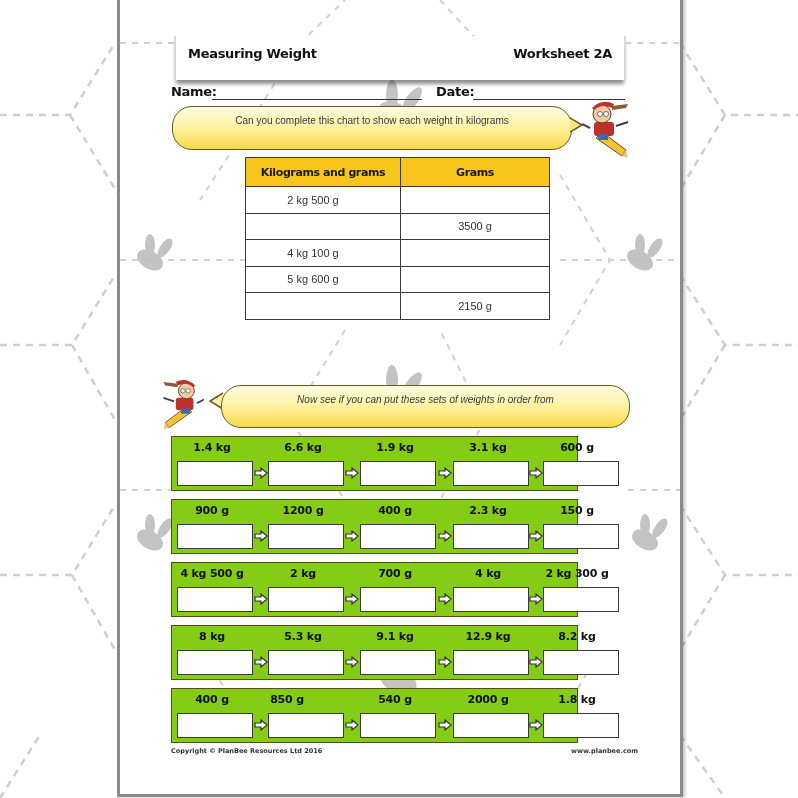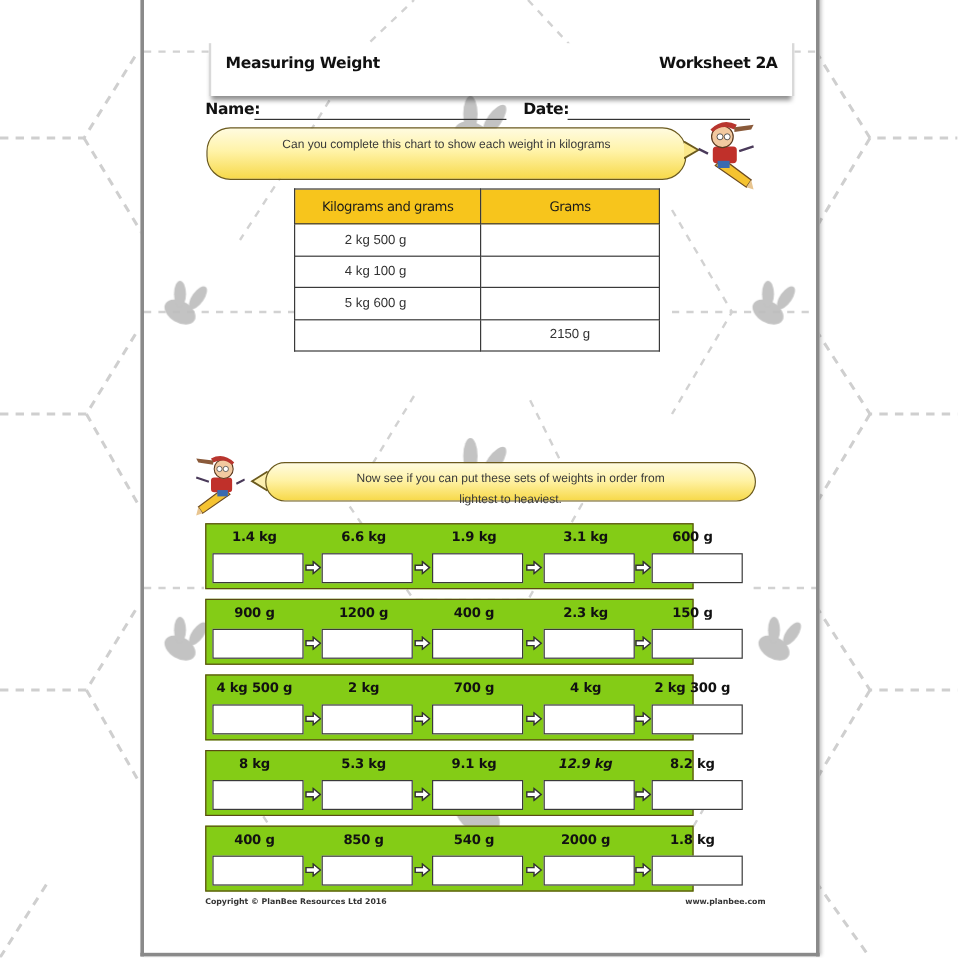--- a/index.html
+++ b/index.html
@@ -17,21 +17,20 @@
     z-index:1;
   }
   .overlay { position:absolute; inset:0; z-index:2; pointer-events:none; }
   .content { position:absolute; inset:0; z-index:3; }
 
   .header-bar {
     position:absolute; left:174px; top:36px; width:448px; height:44px;
     background:#ffffff;
     border-left:2px solid #d9d9d9; border-right:2px solid #d9d9d9;
     box-shadow: 0 6px 4px -2px rgba(0,0,0,0.45);
-    padding-left: 36px;
   }
   .hdr-title, .hdr-sheet {
     position:absolute; top:10px; font-family:"DejaVu Sans", sans-serif;
     font-weight:bold; font-size:13px; color:#111; letter-spacing:-0.3px;
   }
   .hdr-title { left:12px; }
   .hdr-sheet { right:12px; }
 
   .field-label {
     position:absolute; font-family:"DejaVu Sans", sans-serif; font-weight:bold;
@@ -45,21 +44,21 @@
     color:#3a3a3a; font-size:10px; text-align:center; line-height:17px;
     box-sizing:border-box;
   }
 
   table.conv {
     position:absolute; left:245px; top:157px; width:305px;
     border-collapse:collapse; font-size:11px; color:#333;
   }
   table.conv th {
     background:#f7c51c; height:26px; font-family:"DejaVu Sans", sans-serif;
-    font-size:11px; font-weight:normal; color:#1a1a1a; letter-spacing:-0.4px;
+    font-size:11px; font-weight:bold; color:#1a1a1a; letter-spacing:-0.4px;
     border:1.5px solid #3a3a3a;
   }
   table.conv td {
     height:25.5px; border:1.5px solid #3a3a3a; text-align:center; padding:0;
     background:rgba(255,255,255,0.6);
   }
   table.conv td.col-kg { width:150px; padding-right:20px; box-sizing:border-box; }
   table.conv td.col-g { padding-left:0; }
 
   .row-band {
@@ -189,20 +188,24 @@
         <th style="width:152px;">Kilograms and grams</th>
         <th>Grams</th>
       </tr>
     </thead>
     <tbody>
       <tr>
         <td class="col-kg">2 kg 500 g</td>
         <td class="col-g"></td>
       </tr>
       <tr>
+        <td class="col-kg"></td>
+        <td class="col-g">3500 g</td>
+      </tr>
+      <tr>
         <td class="col-kg">4 kg 100 g</td>
         <td class="col-g"></td>
       </tr>
       <tr>
         <td class="col-kg">5 kg 600 g</td>
         <td class="col-g"></td>
       </tr>
       <tr>
         <td class="col-kg"></td>
         <td class="col-g">2150 g</td>
@@ -219,23 +222,22 @@
     <path d="M20 8 L4 6 L6 10 L20 12 Z" fill="#8a5a3a"></path>
     <path d="M42 30 L50 26 M16 28 L4 24" stroke="#4a3a5a" stroke-width="2"></path>
     <circle cx="26" cy="16" r="2.5" fill="#fff" stroke="#222" stroke-width="0.6"></circle>
     <circle cx="32" cy="16" r="2.5" fill="#fff" stroke="#222" stroke-width="0.6"></circle>
     <rect x="24" y="36" width="10" height="6" fill="#3a6ab0"></rect>
   </svg>
 
   <svg style="position:absolute;left:208px;top:392px;" width="16" height="18">
     <path d="M15 1 L2 9 L15 17" fill="#fdf0b0" stroke="#6b5a1e" stroke-width="1.5"></path>
   </svg>
-  <div class="bubble" style="left:221px;top:385px;width:409px;height:33px;padding-top:5px;">
+  <div class="bubble" style="left:221px;top:385px;width:409px;height:43px;padding-top:5px;font-style:italic;">
     <div>Now see if you can put these sets of weights in order from</div>
-    <div>lightest to heaviest.</div>
   </div>
 
   <div class="row-band" style="top:436px;">
     <span class="w-label" style="left:-4px;">1.4 kg</span>
     <span class="w-label" style="left:87px;">6.6 kg</span>
     <span class="w-label" style="left:179px;">1.9 kg</span>
     <span class="w-label" style="left:272px;">3.1 kg</span>
     <span class="w-label" style="left:361px;">600 g</span>
     <div class="ans-box" style="left:5px;"></div>
     <svg class="arrow" style="left:82px;" viewBox="0 0 14 12">
@@ -303,21 +305,21 @@
     <svg class="arrow" style="left:357px;" viewBox="0 0 14 12">
         <path d="M1 4 H7 V1 L13 6 L7 11 V8 H1 Z" fill="#fff" stroke="#333" stroke-width="1.2"></path>
       </svg>
     <div class="ans-box" style="left:371px;"></div>
   </div>
 
   <div class="row-band" style="top:625px;">
     <span class="w-label" style="left:-4px;">8 kg</span>
     <span class="w-label" style="left:87px;">5.3 kg</span>
     <span class="w-label" style="left:179px;">9.1 kg</span>
-    <span class="w-label" style="left:272px;font-style:italic;">12.9 kg</span>
+    <span class="w-label" style="left:272px;">12.9 kg</span>
     <span class="w-label" style="left:361px;">8.2 kg</span>
     <div class="ans-box" style="left:5px;"></div>
     <svg class="arrow" style="left:82px;" viewBox="0 0 14 12">
         <path d="M1 4 H7 V1 L13 6 L7 11 V8 H1 Z" fill="#fff" stroke="#333" stroke-width="1.2"></path>
       </svg>
     <div class="ans-box" style="left:96px;"></div>
     <svg class="arrow" style="left:173px;" viewBox="0 0 14 12">
         <path d="M1 4 H7 V1 L13 6 L7 11 V8 H1 Z" fill="#fff" stroke="#333" stroke-width="1.2"></path>
       </svg>
     <div class="ans-box" style="left:188px;"></div>
@@ -326,21 +328,21 @@
       </svg>
     <div class="ans-box" style="left:281px;"></div>
     <svg class="arrow" style="left:357px;" viewBox="0 0 14 12">
         <path d="M1 4 H7 V1 L13 6 L7 11 V8 H1 Z" fill="#fff" stroke="#333" stroke-width="1.2"></path>
       </svg>
     <div class="ans-box" style="left:371px;"></div>
   </div>
 
   <div class="row-band" style="top:688px;">
     <span class="w-label" style="left:-4px;">400 g</span>
-    <span class="w-label" style="left:87px;">850 g</span>
+    <span class="w-label" style="left:71px;">850 g</span>
     <span class="w-label" style="left:179px;">540 g</span>
     <span class="w-label" style="left:272px;">2000 g</span>
     <span class="w-label" style="left:361px;">1.8 kg</span>
     <div class="ans-box" style="left:5px;"></div>
     <svg class="arrow" style="left:82px;" viewBox="0 0 14 12">
         <path d="M1 4 H7 V1 L13 6 L7 11 V8 H1 Z" fill="#fff" stroke="#333" stroke-width="1.2"></path>
       </svg>
     <div class="ans-box" style="left:96px;"></div>
     <svg class="arrow" style="left:173px;" viewBox="0 0 14 12">
         <path d="M1 4 H7 V1 L13 6 L7 11 V8 H1 Z" fill="#fff" stroke="#333" stroke-width="1.2"></path>

